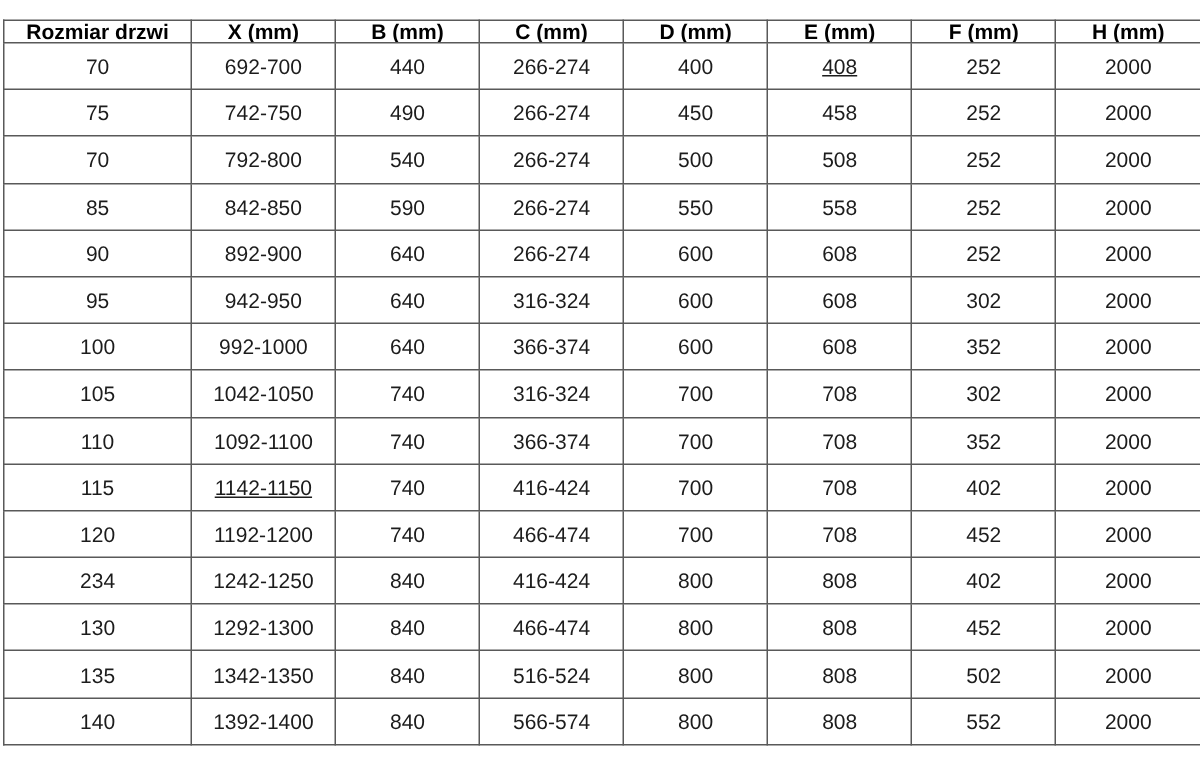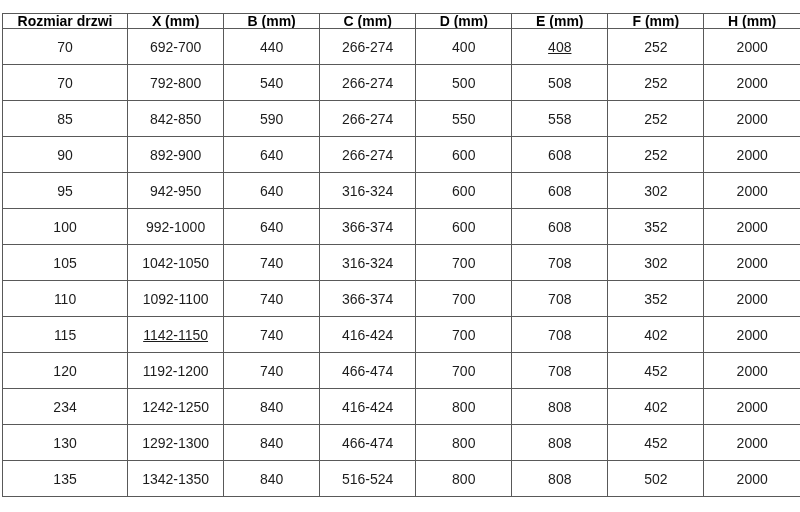--- a/index.html
+++ b/index.html
@@ -80,20 +80,30 @@
           <td style="border-color: rgb(89, 89, 89);">70</td>
           <td style="border-color: rgb(89, 89, 89);">692-700</td>
           <td style="border-color: rgb(89, 89, 89);">440</td>
           <td style="border-color: rgb(89, 89, 89);">266-274</td>
           <td style="border-color: rgb(89, 89, 89);">400</td>
           <td style="border-color: rgb(89, 89, 89); text-decoration: underline;">408</td>
           <td style="border-color: rgb(89, 89, 89);">252</td>
           <td style="border-color: rgb(89, 89, 89);">2000</td>
         </tr>
         <tr>
+          <td style="border-color: rgb(89, 89, 89);">75</td>
+          <td style="border-color: rgb(89, 89, 89);">742-750</td>
+          <td style="border-color: rgb(89, 89, 89);">490</td>
+          <td style="border-color: rgb(89, 89, 89);">266-274</td>
+          <td style="border-color: rgb(89, 89, 89);">450</td>
+          <td style="border-color: rgb(89, 89, 89);">458</td>
+          <td style="border-color: rgb(89, 89, 89);">252</td>
+          <td style="border-color: rgb(89, 89, 89);">2000</td>
+        </tr>
+        <tr>
           <td style="border-color: rgb(89, 89, 89);">70</td>
           <td style="border-color: rgb(89, 89, 89);">792-800</td>
           <td style="border-color: rgb(89, 89, 89);">540</td>
           <td style="border-color: rgb(89, 89, 89);">266-274</td>
           <td style="border-color: rgb(89, 89, 89);">500</td>
           <td style="border-color: rgb(89, 89, 89);">508</td>
           <td style="border-color: rgb(89, 89, 89);">252</td>
           <td style="border-color: rgb(89, 89, 89);">2000</td>
         </tr>
         <tr>
@@ -199,15 +209,25 @@
         <tr>
           <td style="border-color: rgb(89, 89, 89);">135</td>
           <td style="border-color: rgb(89, 89, 89);">1342-1350</td>
           <td style="border-color: rgb(89, 89, 89);">840</td>
           <td style="border-color: rgb(89, 89, 89);">516-524</td>
           <td style="border-color: rgb(89, 89, 89);">800</td>
           <td style="border-color: rgb(89, 89, 89);">808</td>
           <td style="border-color: rgb(89, 89, 89);">502</td>
           <td style="border-color: rgb(89, 89, 89);">2000</td>
         </tr>
+        <tr>
+          <td style="border-color: rgb(89, 89, 89);">140</td>
+          <td style="border-color: rgb(89, 89, 89);">1392-1400</td>
+          <td style="border-color: rgb(89, 89, 89);">840</td>
+          <td style="border-color: rgb(89, 89, 89);">566-574</td>
+          <td style="border-color: rgb(89, 89, 89);">800</td>
+          <td style="border-color: rgb(89, 89, 89);">808</td>
+          <td style="border-color: rgb(89, 89, 89);">552</td>
+          <td style="border-color: rgb(89, 89, 89);">2000</td>
+        </tr>
       </tbody>
   </table>
 </div>
 
 </body></html>

